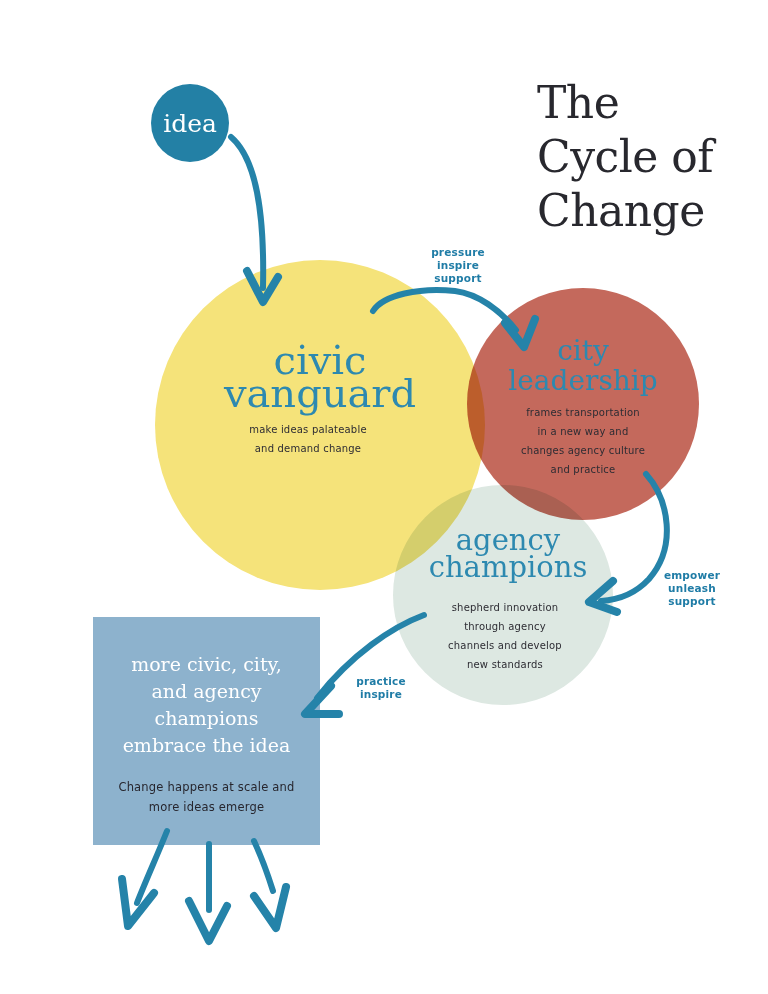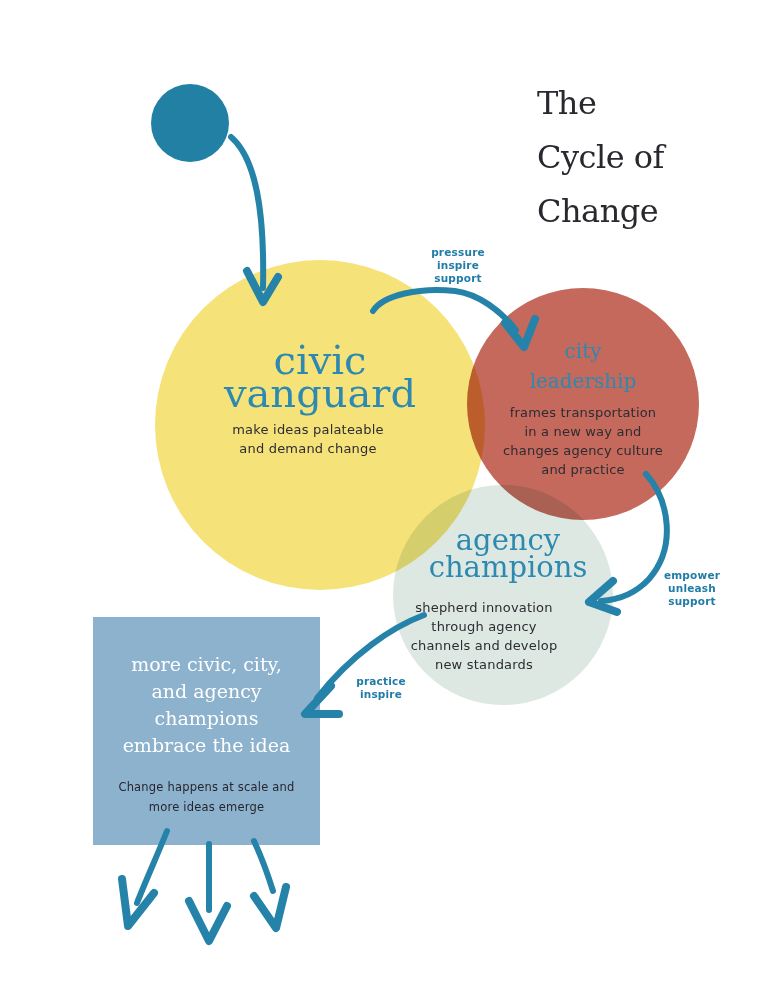--- a/index.html
+++ b/index.html
@@ -25,35 +25,35 @@
   svg.arrows path.head{stroke-width:8px;}
   
   .txt{position:absolute;z-index:10;white-space:pre-line;text-align:center;}
   .idea-label{
     left:151px;top:84px;width:78px;height:78px;
     display:flex;align-items:center;justify-content:center;
     font-family:"DejaVu Serif", serif;font-size:25px;color:#ffffff;
   }
   .main-title{
     left:537px;top:76px;width:225px;text-align:left;
-    font-family:"DejaVu Serif", serif;font-size:32px;line-height:54px;
+    font-family:"DejaVu Serif", serif;font-size:44px;line-height:54px;
     color:#28282e;letter-spacing:-0.5px;
   }
   .circle-title{
     font-family:"DejaVu Serif", serif;color:#2d89b0;
   }
   .cv-title{left:200px;top:344px;width:240px;font-size:40px;line-height:33px;}
-  .cl-title{left:473px;top:336px;width:220px;font-size:20px;line-height:30px;}
+  .cl-title{left:473px;top:336px;width:220px;font-size:28px;line-height:30px;}
   .ac-title{left:388px;top:527px;width:240px;font-size:29px;line-height:27px;text-align:center;}
   .desc{
-    font-size:13px;line-height:19px;color:#2d2c33;letter-spacing:0.2px;
+    font-size:10px;line-height:19px;color:#2d2c33;letter-spacing:0.2px;
   }
   .cv-desc{left:188px;top:420px;width:240px;}
   .cl-desc{left:473px;top:403px;width:220px;}
-  .ac-desc{left:369px;top:598px;width:230px;text-align:center;}
+  .ac-desc{left:390px;top:598px;width:230px;text-align:center;}
   .outcome-title{
     left:98px;top:651px;width:217px;
     font-family:"DejaVu Serif", serif;font-size:19px;line-height:27px;color:#ffffff;
   }
   .outcome-desc{left:98px;top:777px;width:217px;font-size:11.5px;line-height:20px;color:#27262e;letter-spacing:0.2px;}
   .arrow-label{
     font-size:10.5px;line-height:13px;font-weight:bold;color:#1f7ca6;letter-spacing:0.2px;
   }
   .label-pressure{left:406px;top:246px;width:104px;}
   .label-empower{left:642px;top:525px;width:100px;margin-top:44px;}
@@ -94,20 +94,21 @@
     <g>
       <path class="tail" d="M209 844 L209 910"></path>
       <path class="head" d="M189 901 L209 941 L227 906"></path>
     </g>
     <g>
       <path class="tail" d="M254 841 C262 858 268 875 273 891"></path>
       <path class="head" d="M254 896 L276 928 L286 887"></path>
     </g>
   </svg>
 
+  <div class="txt idea-label">idea</div>
 
   <div class="txt main-title">The
 Cycle of
 Change</div>
 
   <div class="txt circle-title cv-title">civic
 vanguard</div>
   <div class="txt desc cv-desc">make ideas palateable
 and demand change</div>
 

